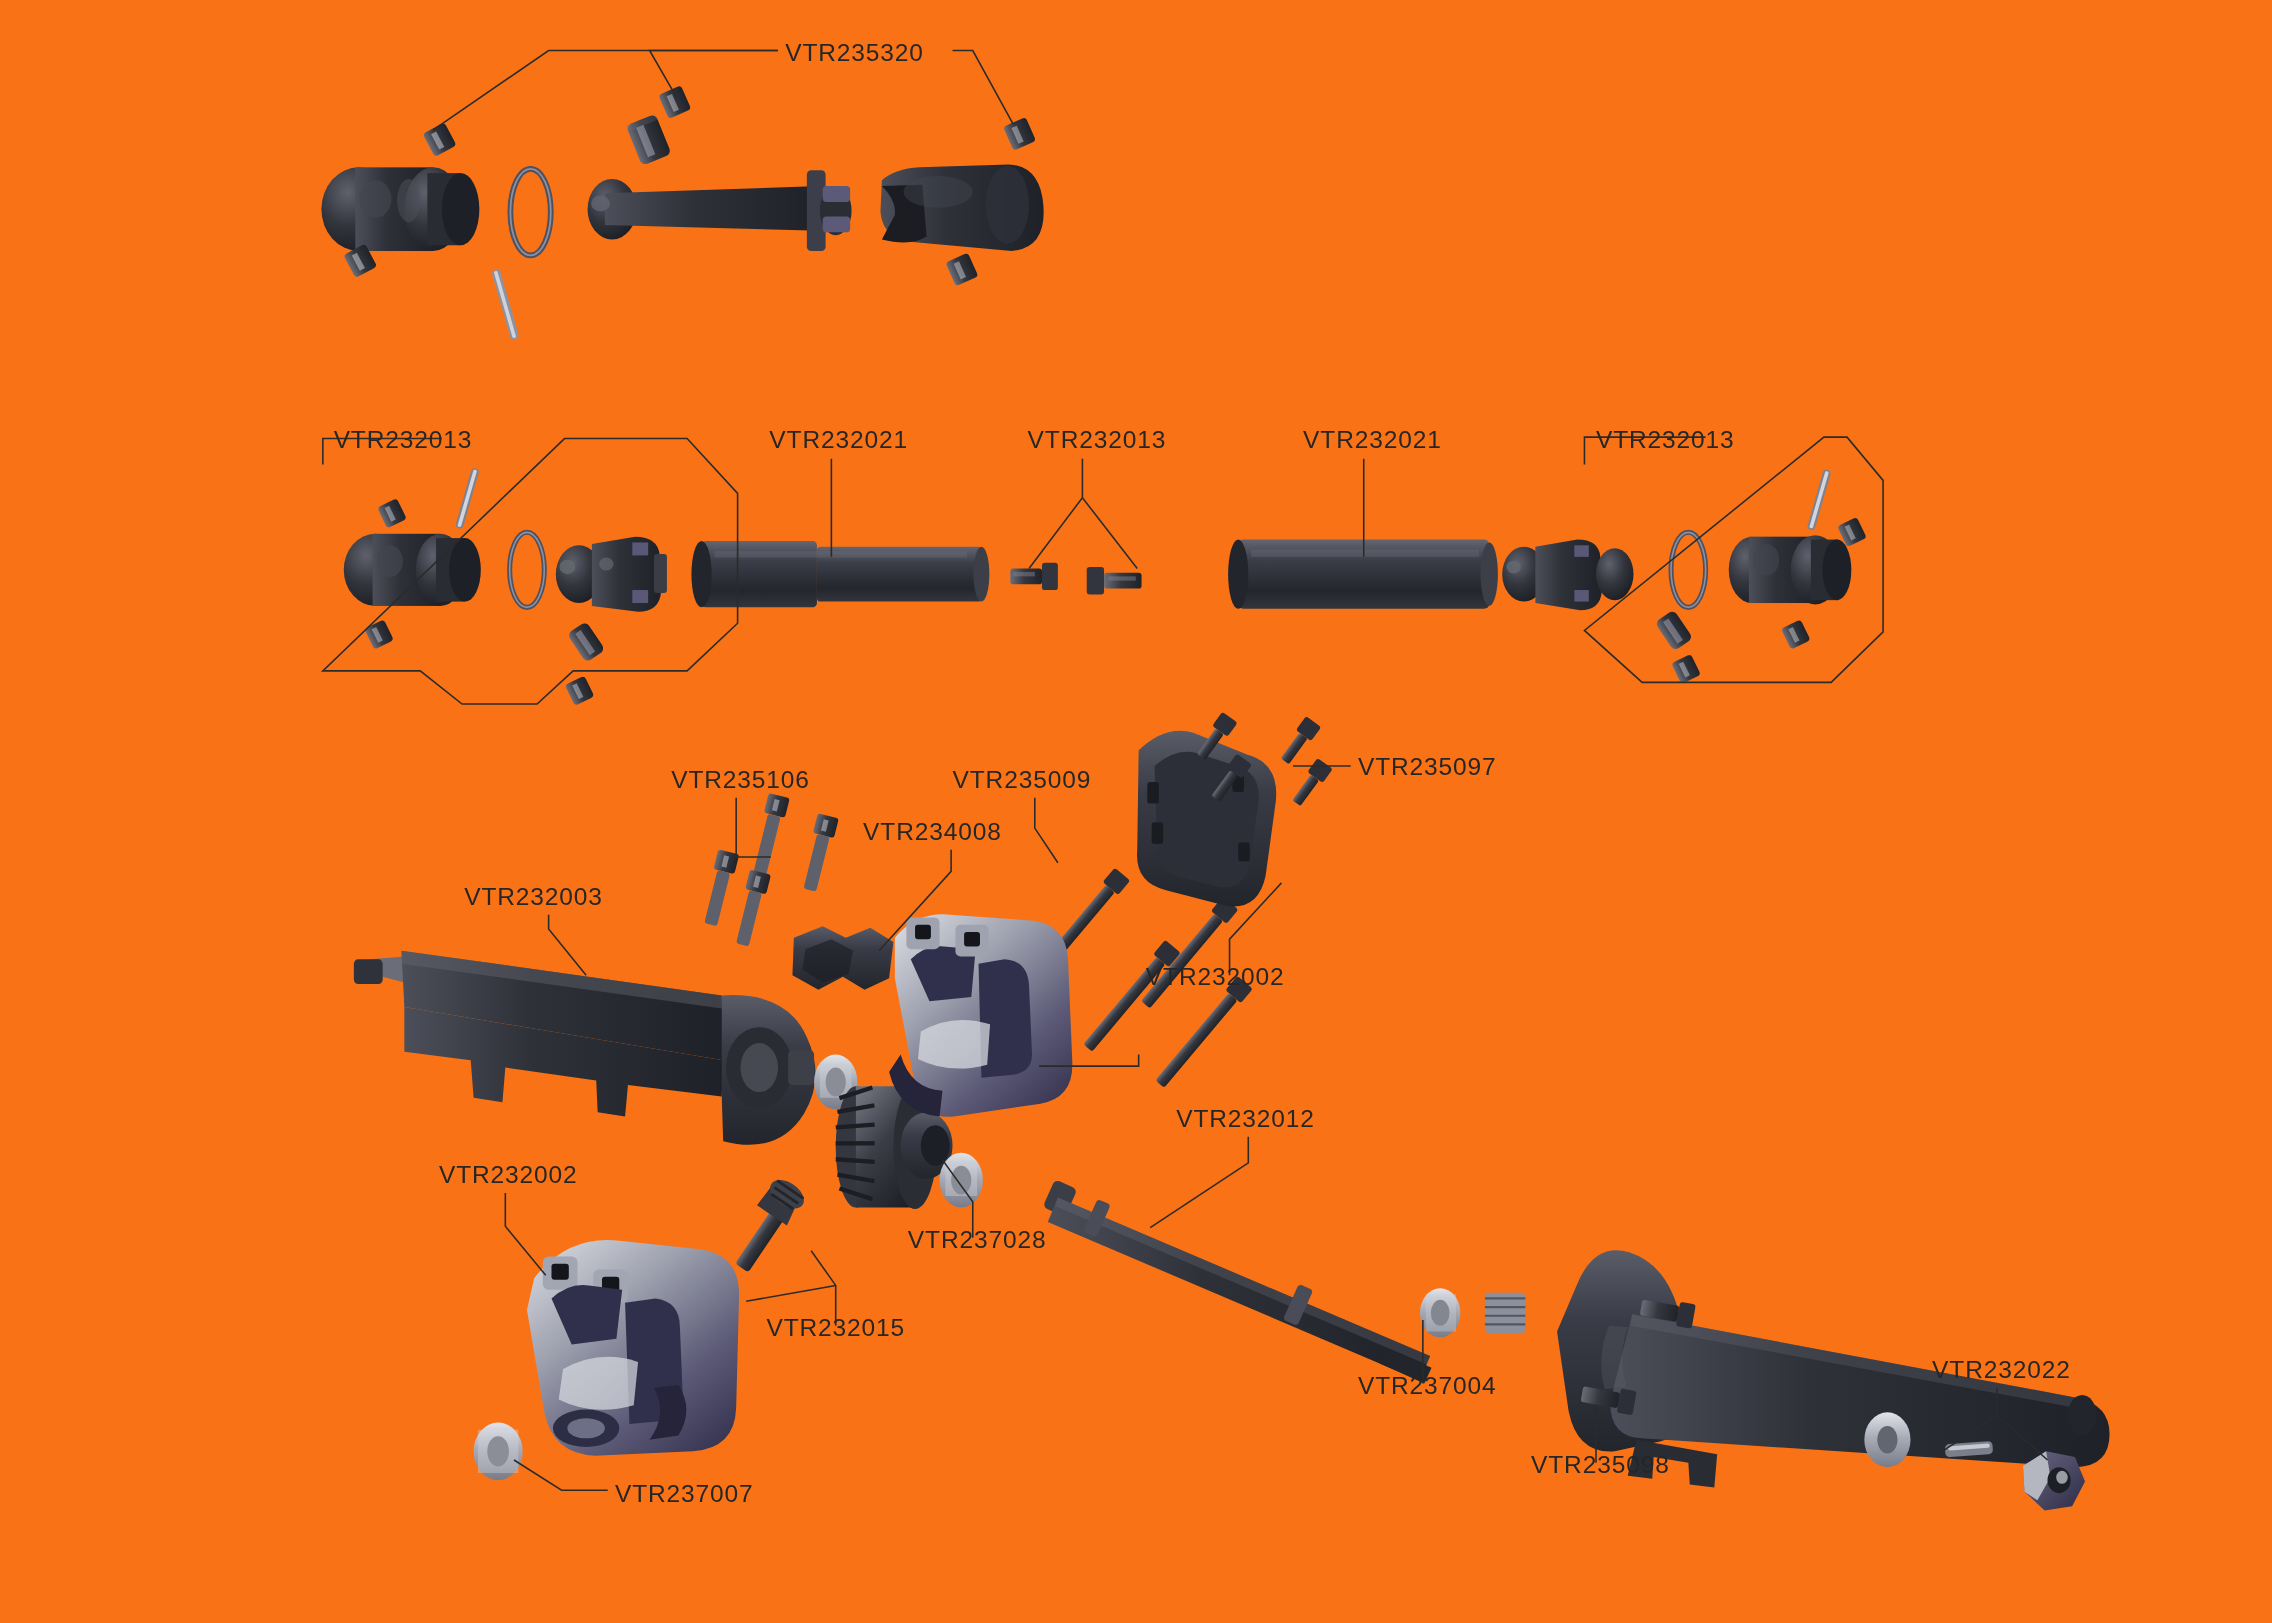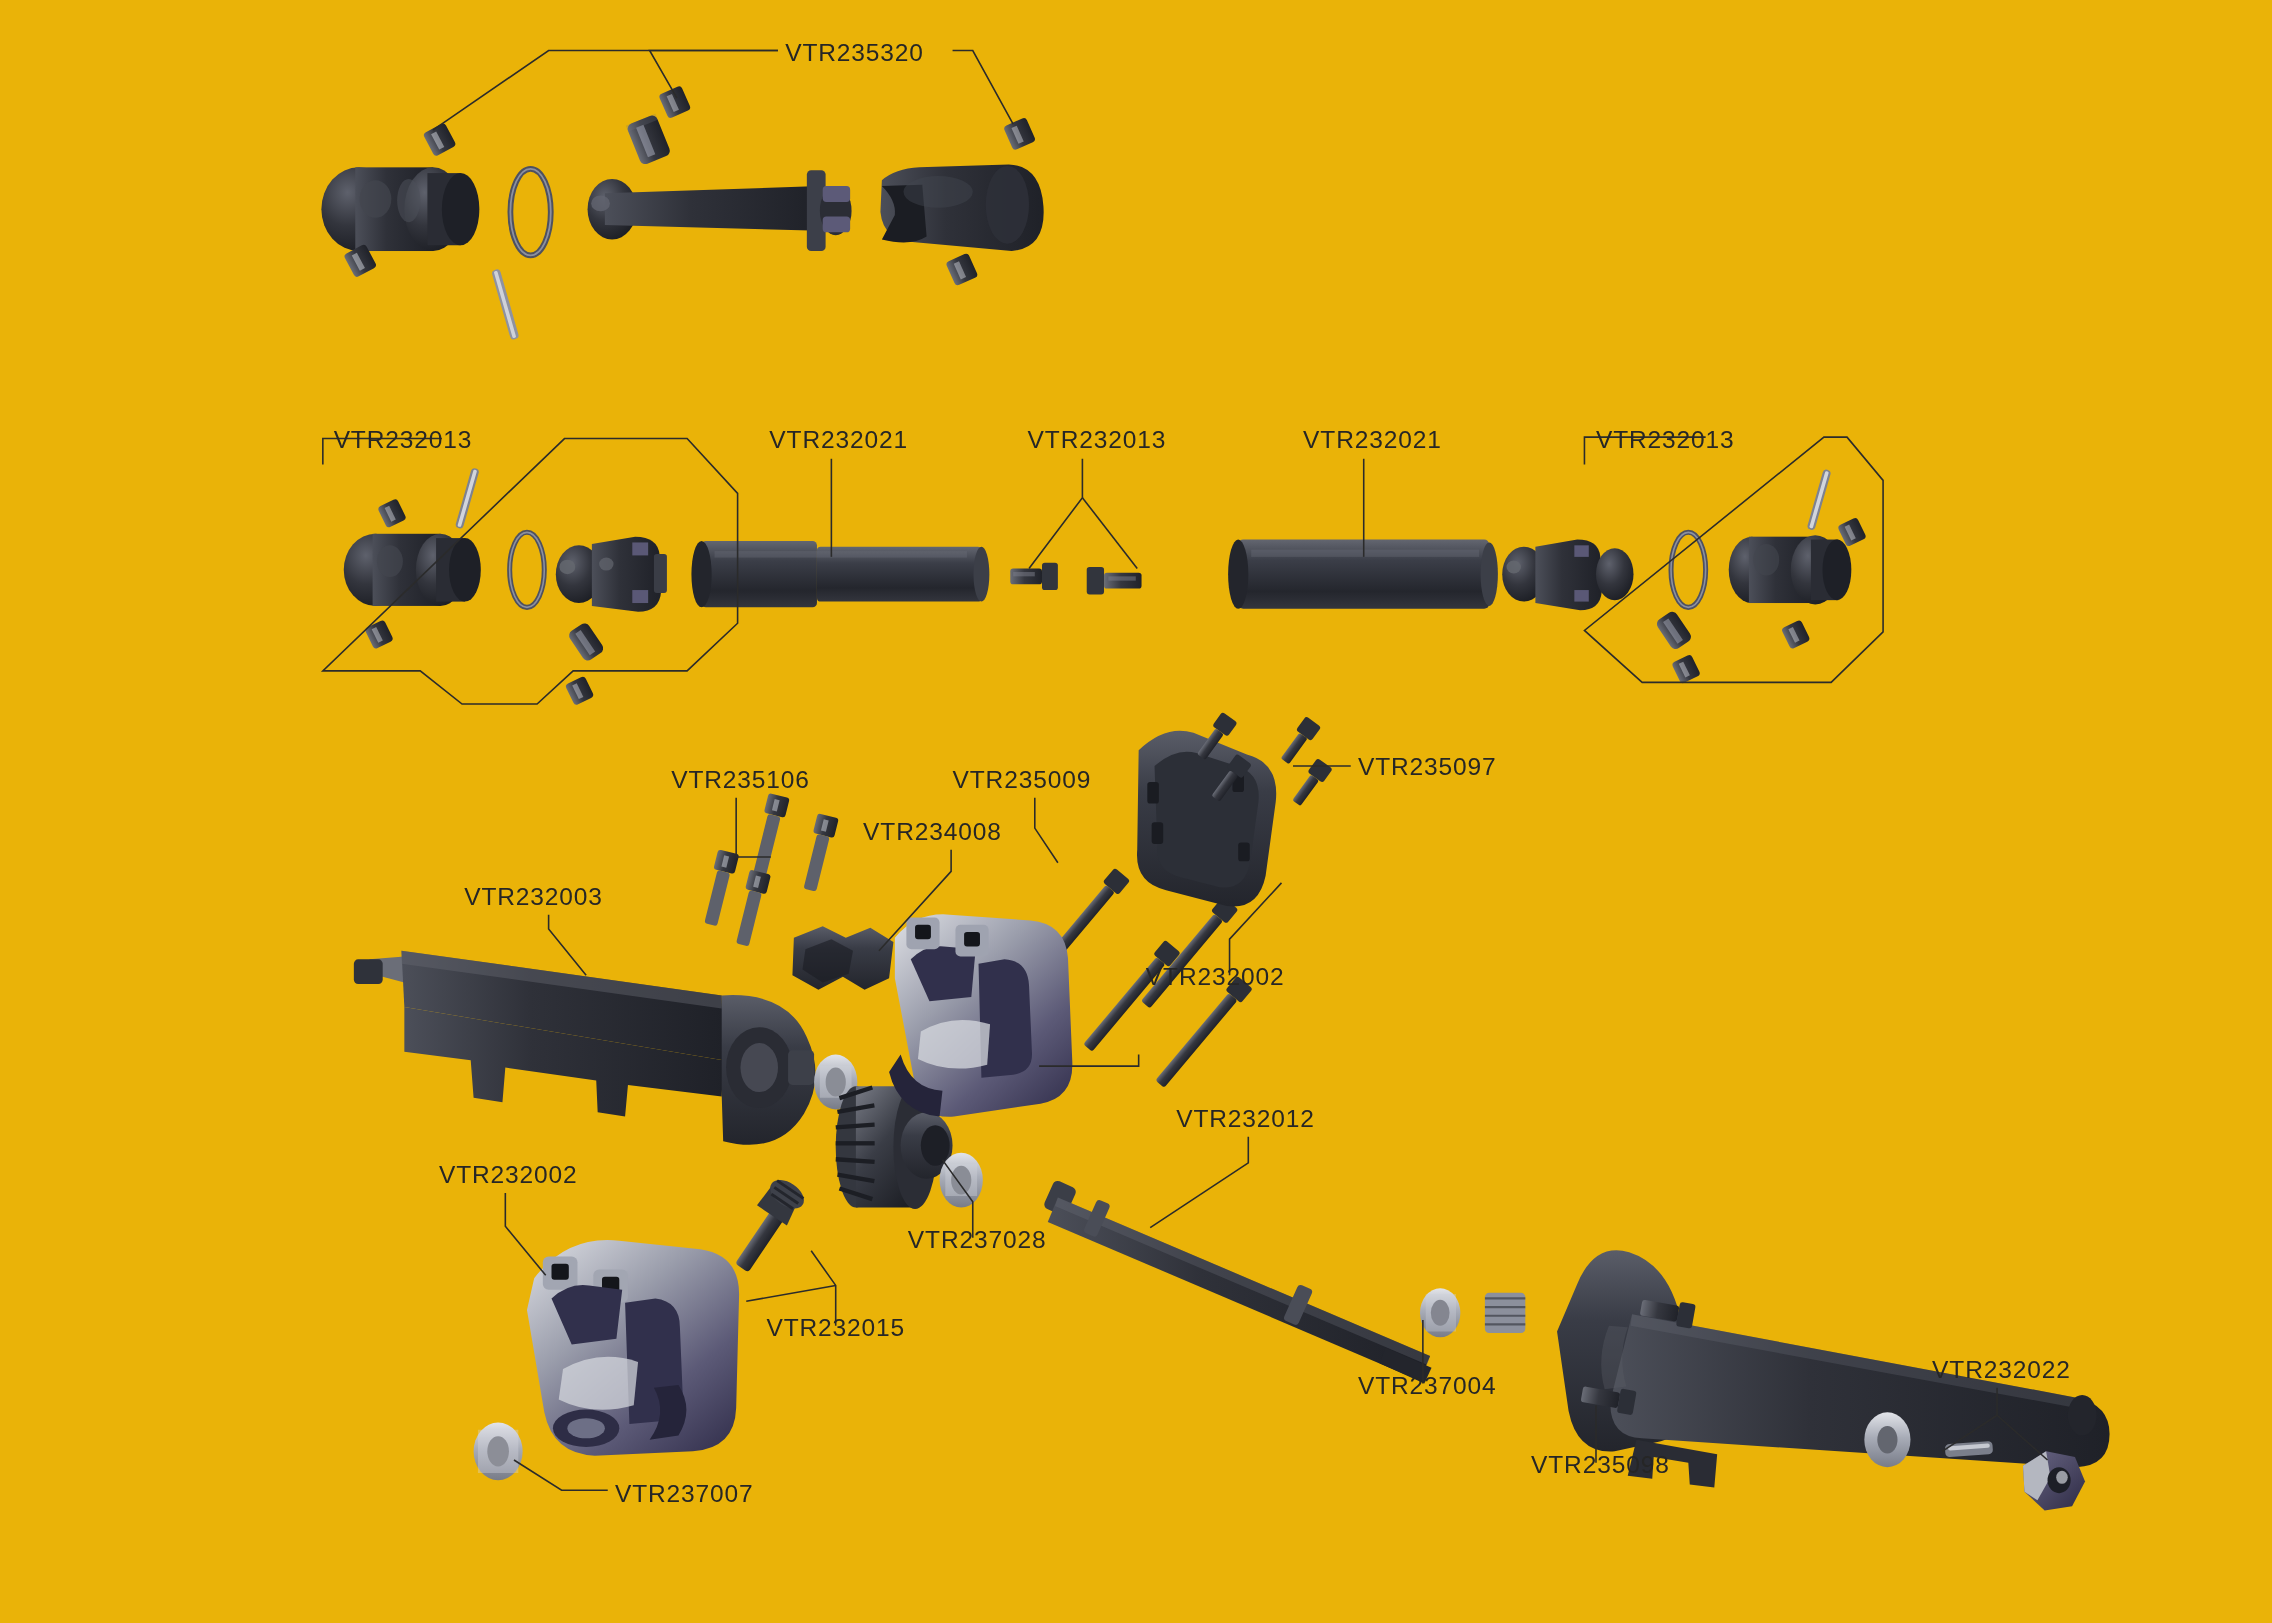--- a/index.html
+++ b/index.html
@@ -1,18 +1,18 @@
 <!DOCTYPE html>
 <html style="font-size:11.5px"><head>
 <meta charset="utf-8">
 <style>
   html,body{margin:0;padding:0;background:#ffffff;}
   body{width:2273px;height:1623px;overflow:hidden;
        font-family:"Liberation Sans","DejaVu Sans",sans-serif;}
-  #stage{position:relative;width:2273px;height:1623px;background:#eab308;}
+  #stage{position:relative;width:2273px;height:1623px;background:#f97316;}
   #svgroot{position:absolute;left:0;top:0;width:2273px;height:1623px;}
   .lbl{font-family:"Liberation Sans","DejaVu Sans",sans-serif;
        font-size:34px;letter-spacing:1.2px;fill:#262626;
        font-stretch:semi-condensed;}
   .lead{fill:none;stroke:#2b2b2b;stroke-width:2.2;}
   .poly{fill:none;stroke:#2b2b2b;stroke-width:2.2;}
 </style>
 </head>
 <body>
 

